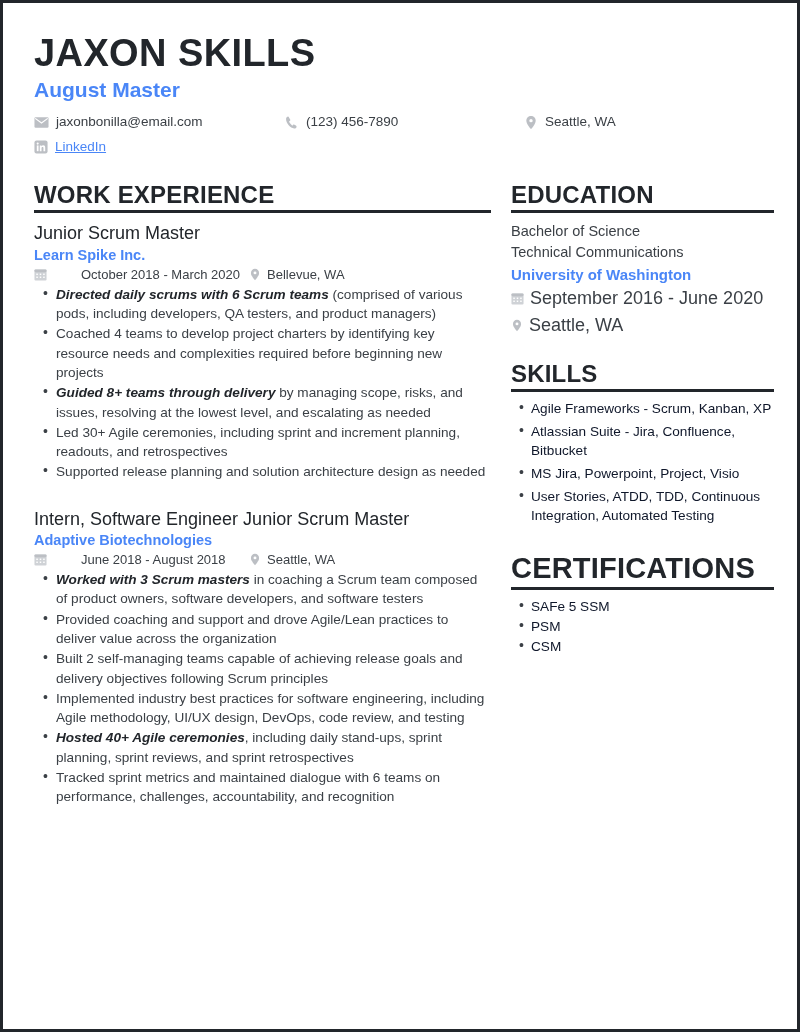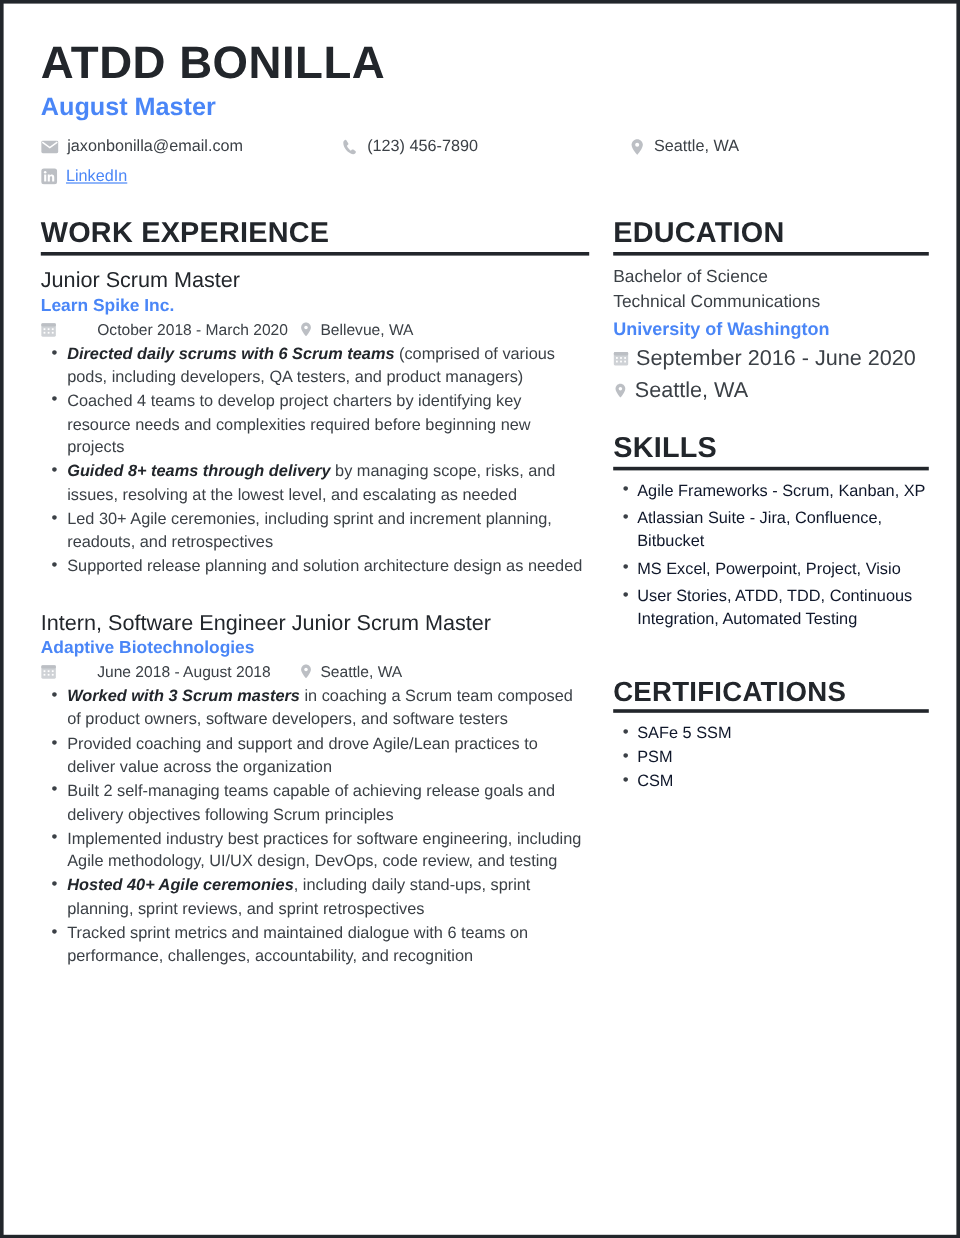--- a/index.html
+++ b/index.html
@@ -78,21 +78,21 @@
   .section-head {
     font-size: 24px;
     font-weight: bold;
     color: #22262b;
     letter-spacing: 0.2px;
     line-height: 1.05;
     margin: 0;
     padding-bottom: 3px;
     border-bottom: 3px solid #22262b;
   }
-  .section-head.sm { font-size: 23px; margin-top: 11px; }
+  .section-head.sm { font-size: 29px; }
   .sec-block { margin-bottom: 0; }
 
   
   .job { margin-top: 9px; }
   .job + .job { margin-top: 26px; }
   .job-title {
     font-size: 18px;
     color: #22262b;
     line-height: 1.25;
     margin: 0 0 1px 0;
@@ -194,21 +194,21 @@
 
   svg { display: block; }
 </style>
 </head>
 <body>
 
 <div class="page">
   <div class="inner">
 
     <div>
-      <h1 class="name">ATDD BONILLA</h1>
+      <h1 class="name">JAXON SKILLS</h1>
       <div class="title">August Master</div>
 
       <div class="contact-rows">
         <div class="contact-row">
           <div class="contact-item ci-email">
             <span class="ic">
               <svg width="15" height="15" viewBox="0 0 16 16">
                   <rect x="0.5" y="2.5" width="15" height="11" rx="1.3" fill="#bcbfc4"></rect>
                   <path d="M1.3 3.6 L8 8.6 L14.7 3.6" fill="none" stroke="#ffffff" stroke-width="1.3"></path>
                 </svg>
@@ -377,21 +377,21 @@
           </div>
         </div>
 
         <div class="gap-skills"></div>
 
         <div class="sec-block">
           <div class="section-head">SKILLS</div>
           <ul class="side-list">
             <li>Agile Frameworks - Scrum, Kanban, XP</li>
             <li>Atlassian Suite - Jira, Confluence, Bitbucket</li>
-            <li>MS Excel, Powerpoint, Project, Visio</li>
+            <li>MS Jira, Powerpoint, Project, Visio</li>
             <li>User Stories, ATDD, TDD, Continuous Integration, Automated Testing</li>
           </ul>
         </div>
 
         <div class="gap-certs"></div>
 
         <div class="sec-block">
           <div class="section-head sm">CERTIFICATIONS</div>
           <ul class="side-list tight">
             <li>SAFe 5 SSM</li>

